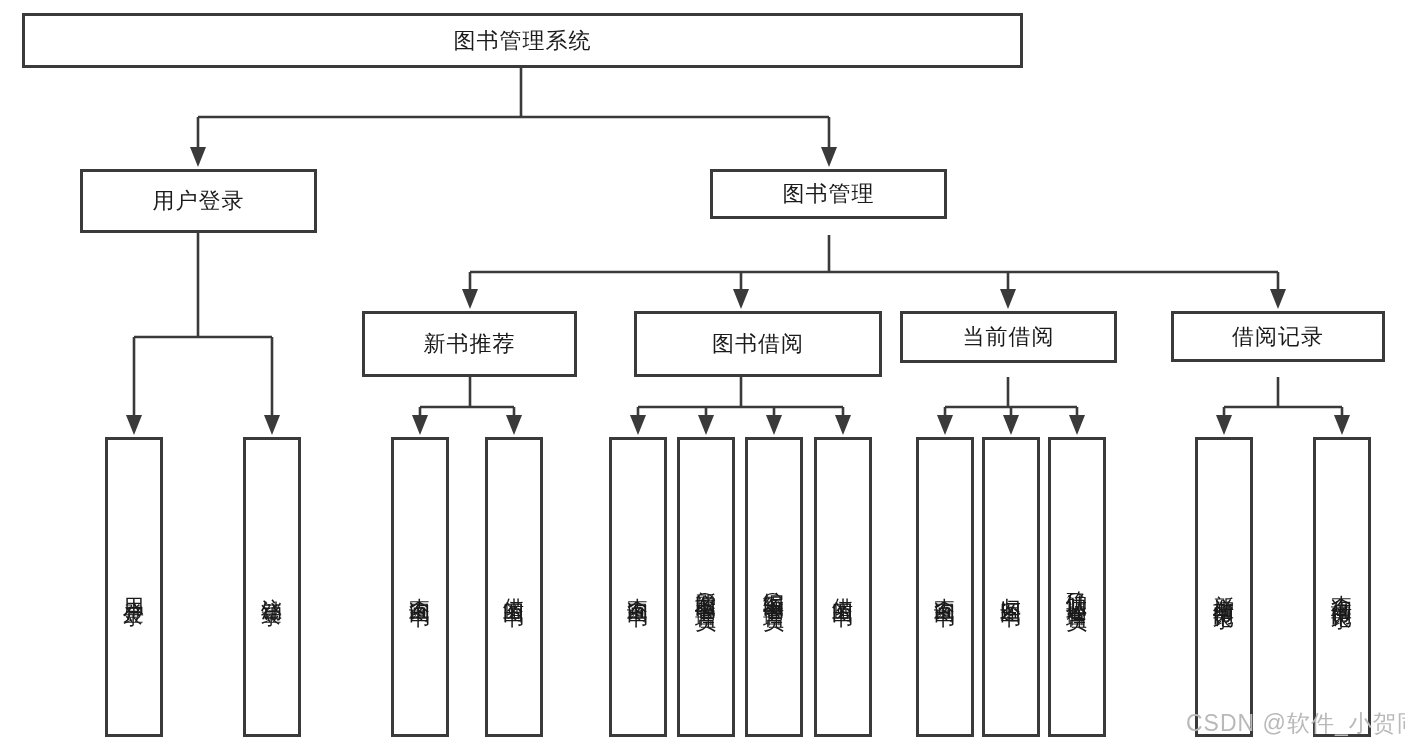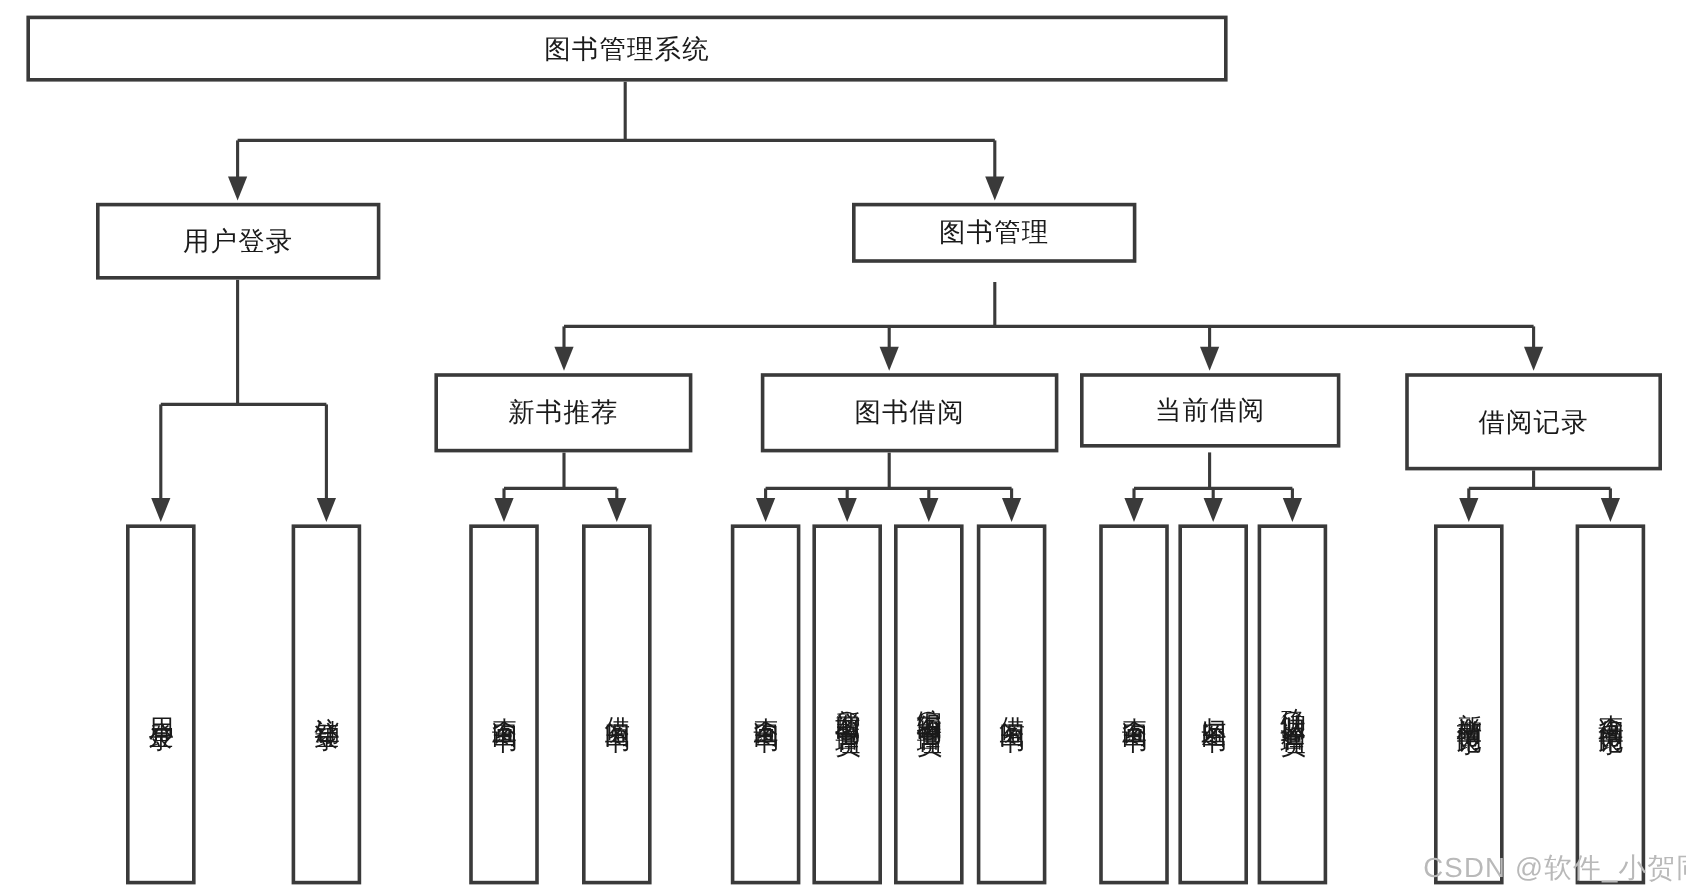--- a/index.html
+++ b/index.html
@@ -95,22 +95,22 @@
     <polygon points="1334,415 1350,415 1342,435"></polygon>
   </svg>
 
   <div class="node" style="left:22px;top:13px;width:1001px;height:55px;">图书管理系统</div>
 
   <div class="node" style="left:80px;top:169px;width:237px;height:64px;">用户登录</div>
   <div class="node" style="left:710px;top:169px;width:237px;height:50px;">图书管理</div>
 
   <div class="node" style="left:362px;top:311px;width:215px;height:66px;">新书推荐</div>
   <div class="node" style="left:634px;top:311px;width:248px;height:66px;">图书借阅</div>
-  <div class="node" style="left:900px;top:311px;width:217px;height:62px;">当前借阅</div>
-  <div class="node" style="left:1171px;top:311px;width:214px;height:81px;text-align:center;">借阅记录</div>
+  <div class="node" style="left:900px;top:311px;width:217px;height:52px;">当前借阅</div>
+  <div class="node" style="left:1171px;top:311px;width:214px;height:51px;text-align:center;">借阅记录</div>
 
   <div class="node leaf" style="left:105px;top:437px;width:58px;height:300px;">用户登录</div>
   <div class="node leaf" style="left:243px;top:437px;width:58px;height:300px;">注销登录</div>
 
   <div class="node leaf" style="left:391px;top:437px;width:58px;height:300px;">查询图书</div>
   <div class="node leaf" style="left:485px;top:437px;width:58px;height:300px;">借阅图书</div>
 
   <div class="node leaf" style="left:609px;top:437px;width:58px;height:300px;">查询图书</div>
   <div class="node leaf" style="left:677px;top:437px;width:58px;height:300px;">新增图书（管理员）</div>
   <div class="node leaf" style="left:745px;top:437px;width:58px;height:300px;">编辑图书（管理员）</div>

